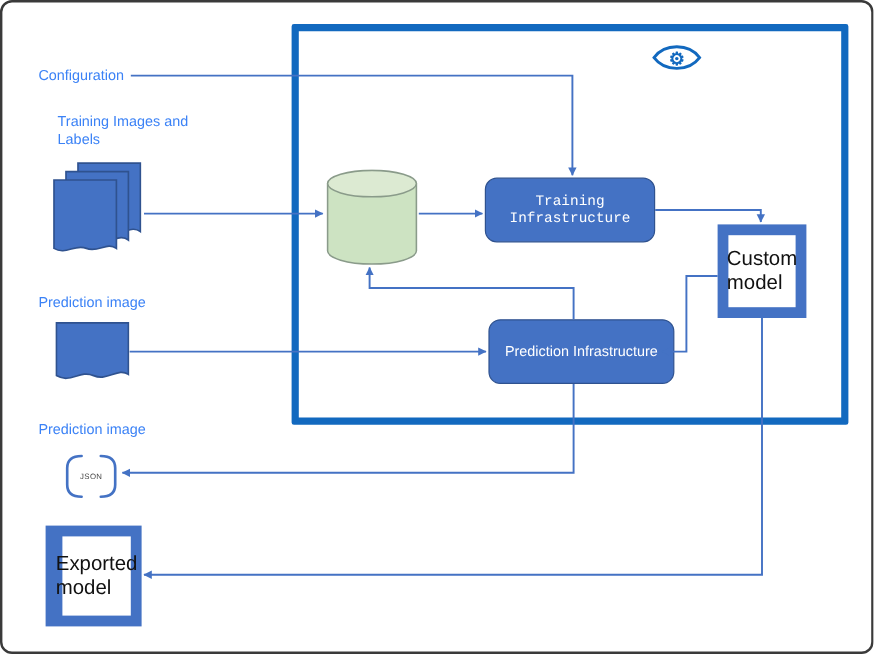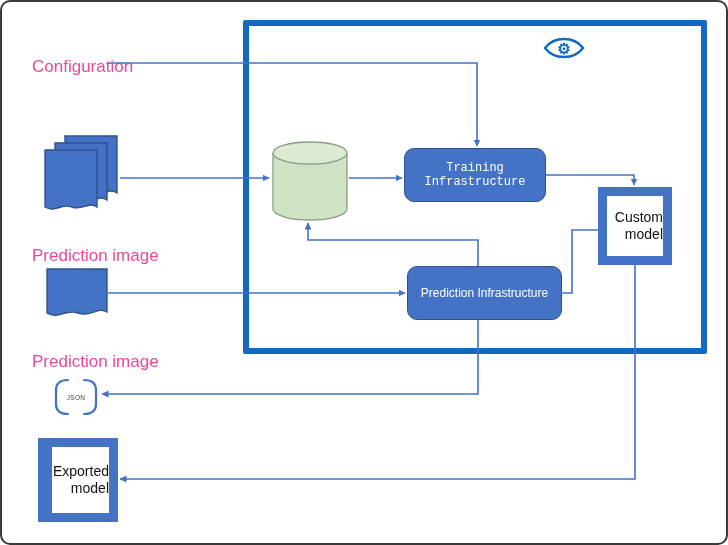--- a/index.html
+++ b/index.html
@@ -8,21 +8,21 @@
     width:728px;height:545px;
     box-sizing:border-box;
     background:#ffffff;
     border:2px solid #3a3a3a;
     border-radius:10px;
     overflow:hidden;
     font-family:"Liberation Sans", sans-serif;
     color:#1a1a1a;
   }
   .abs{position:absolute;}
-  .lbl{font-size:17px;line-height:1.25;color:#ec4899;}
+  .lbl{font-size:12px;line-height:1.25;color:#3b82f6;}
   
   .azure-box{
     left:241px;top:18px;width:464px;height:334px;
     box-sizing:border-box;
     border:6px solid #1269bf;
     border-radius:2px;
     background:#ffffff;
     z-index:1;
   }
   .azure-brand{left:541px;top:32px;display:flex;align-items:center;gap:7px;z-index:2;}
@@ -46,22 +46,22 @@
   .model{
     box-sizing:border-box;
     background:#4472c4;
     padding:9px;
     z-index:2;
   }
   .model .core{
     width:100%;height:100%;
     background:#ffffff;
     display:flex;align-items:center;justify-content:center;
-    text-align:right;
-    font-size:14px;color:#111;
+    text-align:left;
+    font-size:17px;color:#111;
     line-height:1.2;
   }
   .model.custom{left:596px;top:185px;width:74px;height:78px;}
   .model.exported{left:36px;top:436px;width:80px;height:84px;padding-left:14px;}
   .connectors{left:0;top:0;z-index:3;pointer-events:none;}
   .conn{fill:none;stroke:#4472c4;stroke-width:1.6;marker-end:url(#arrowhead);}
   .icon-wrap{z-index:2;}
 </style>
 </head>
 <body>
@@ -74,20 +74,21 @@
     <span class="icon-wrap">
       <svg width="42" height="28" viewBox="0 0 42 28">
         <path d="M2,14 C11,2 31,2 40,14 C31,26 11,26 2,14 Z" fill="#ffffff" stroke="#1269bf" stroke-width="2.4"></path>
         <text x="21" y="20" font-size="15" fill="#1269bf" text-anchor="middle" font-weight="bold">⚙</text>
       </svg>
     </span>
   </div>
 
   <div class="abs lbl" style="left:30px;top:54px;">Configuration</div>
 
+  <div class="abs lbl" style="left:46px;top:92px;width:112px;">Training Images and Labels</div>
 
   <div class="abs lbl" style="left:30px;top:243px;">Prediction image</div>
 
   <div class="abs lbl" style="left:30px;top:349px;">Prediction image</div>
 
   <div class="abs icon-wrap" style="left:42px;top:133px;">
     <svg width="74" height="84" viewBox="0 0 74 84">
       <g fill="#4472c4" stroke="#2f528f" stroke-width="1.4">
         <path transform="translate(20,0)" d="M1,1 H53 V58 C45,52 38,62 28,58 C18,54 11,64 1,58 Z"></path>
         <path transform="translate(10,7)" d="M1,1 H53 V58 C45,52 38,62 28,58 C18,54 11,64 1,58 Z"></path>

